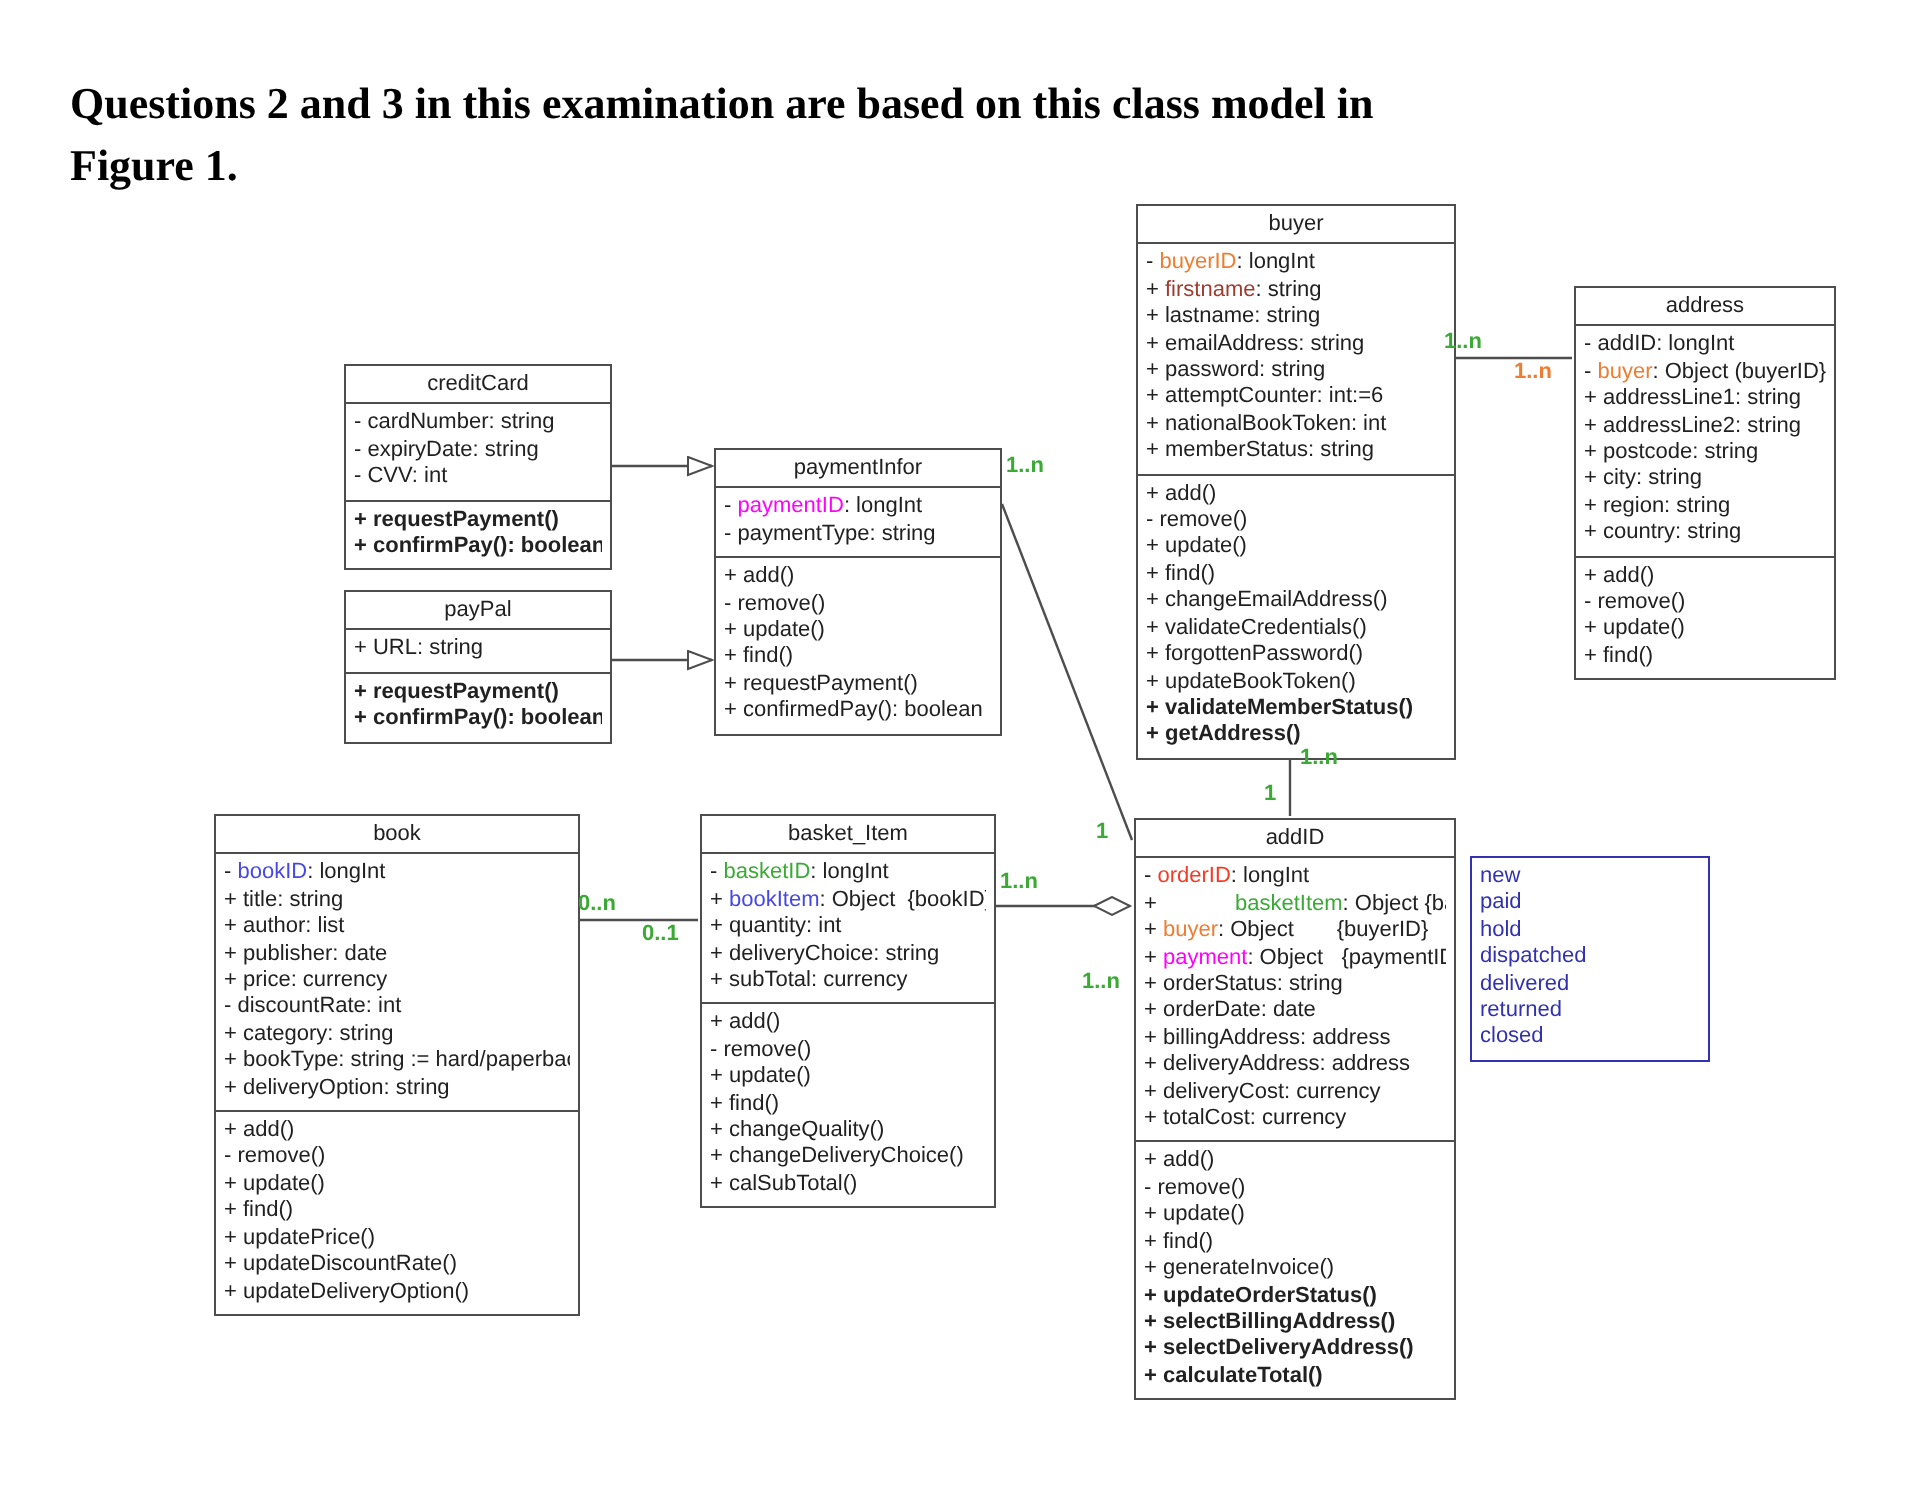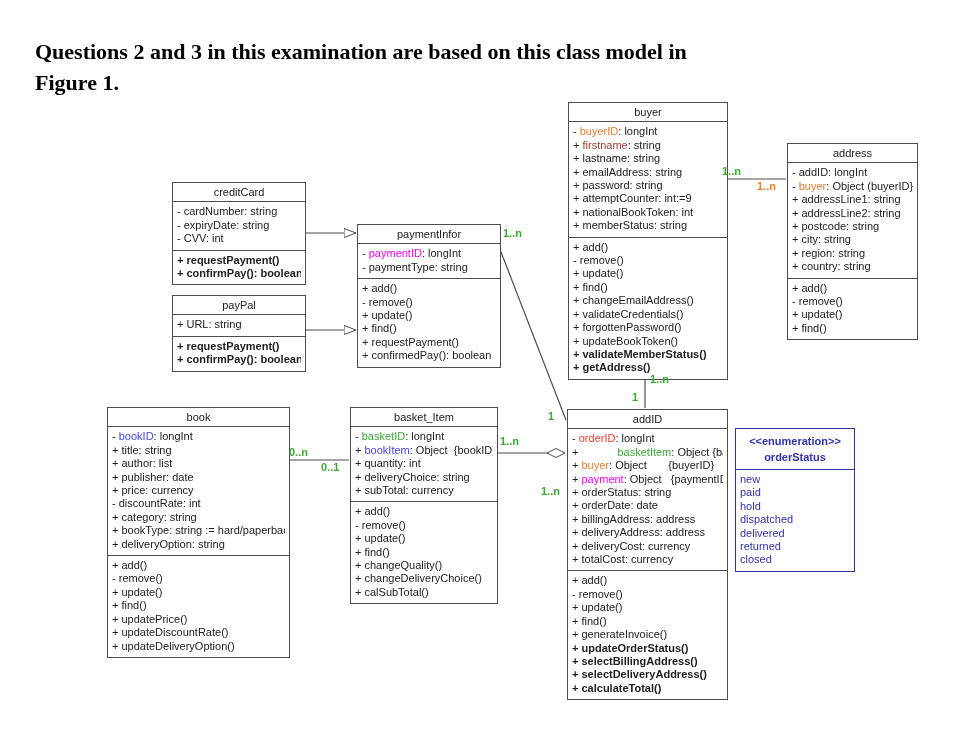--- a/index.html
+++ b/index.html
@@ -103,21 +103,21 @@
       <div class="uml-class" style="left: 568px; top: 78px; width: 160px;">
         <div class="uml-title">
           <div>buyer</div>
         </div>
         <div class="uml-sec">
           <div class="uml-row"><span>- </span><span style="color: rgb(237, 125, 49);">buyerID</span><span>: longInt</span></div>
           <div class="uml-row"><span>+ </span><span style="color: rgb(158, 58, 46);">firstname</span><span>: string</span></div>
           <div class="uml-row">+ lastname: string</div>
           <div class="uml-row">+ emailAddress: string</div>
           <div class="uml-row">+ password: string</div>
-          <div class="uml-row">+ attemptCounter: int:=9</div>
+          <div class="uml-row">+ attemptCounter: int:=6</div>
           <div class="uml-row">+ nationalBookToken: int</div>
           <div class="uml-row">+ memberStatus: string</div>
         </div>
         <div class="uml-sec">
           <div class="uml-row">+ add()</div>
           <div class="uml-row">- remove()</div>
           <div class="uml-row">+ update()</div>
           <div class="uml-row">+ find()</div>
           <div class="uml-row">+ changeEmailAddress()</div>
           <div class="uml-row">+ validateCredentials()</div>
@@ -216,24 +216,20 @@
           <div class="uml-row">+ update()</div>
           <div class="uml-row">+ find()</div>
           <div class="uml-row">+ generateInvoice()</div>
           <div class="uml-row b">+ updateOrderStatus()</div>
           <div class="uml-row b">+ selectBillingAddress()</div>
           <div class="uml-row b">+ selectDeliveryAddress()</div>
           <div class="uml-row b">+ calculateTotal()</div>
         </div>
       </div>
       <div class="uml-class enum" style="left: 735px; top: 404px; width: 120px;">
-        <div class="uml-title">
-          <div>&lt;&lt;enumeration&gt;&gt;</div>
-          <div>orderStatus</div>
-        </div>
         <div class="uml-sec">
           <div class="uml-row">new</div>
           <div class="uml-row">paid</div>
           <div class="uml-row">hold</div>
           <div class="uml-row">dispatched</div>
           <div class="uml-row">delivered</div>
           <div class="uml-row">returned</div>
           <div class="uml-row">closed</div>
         </div>
       </div>

